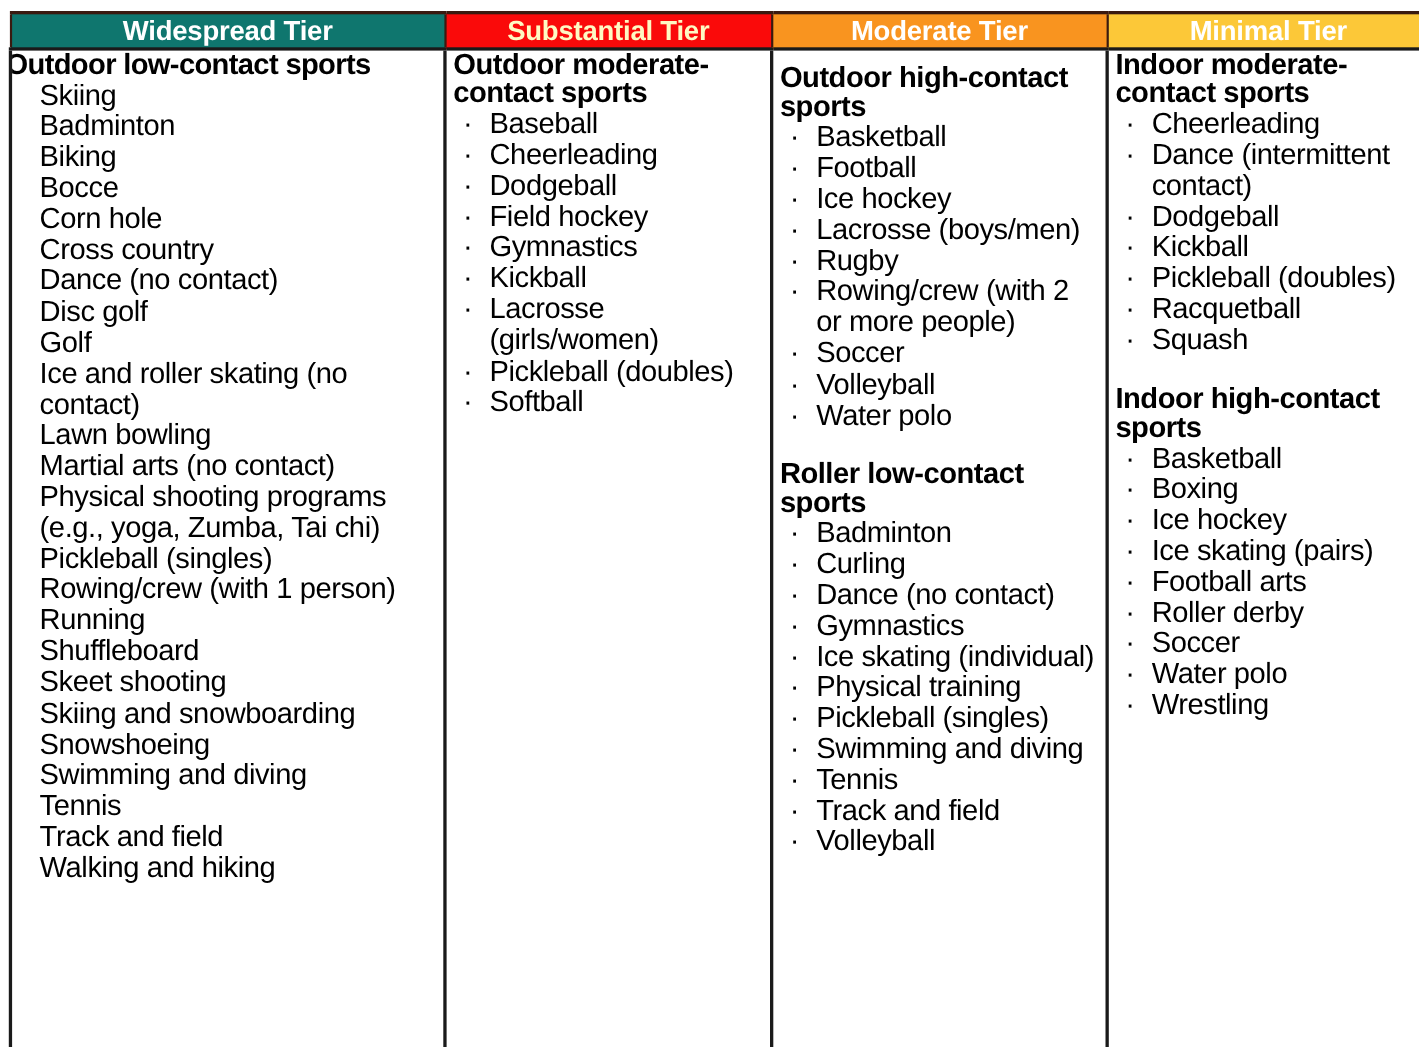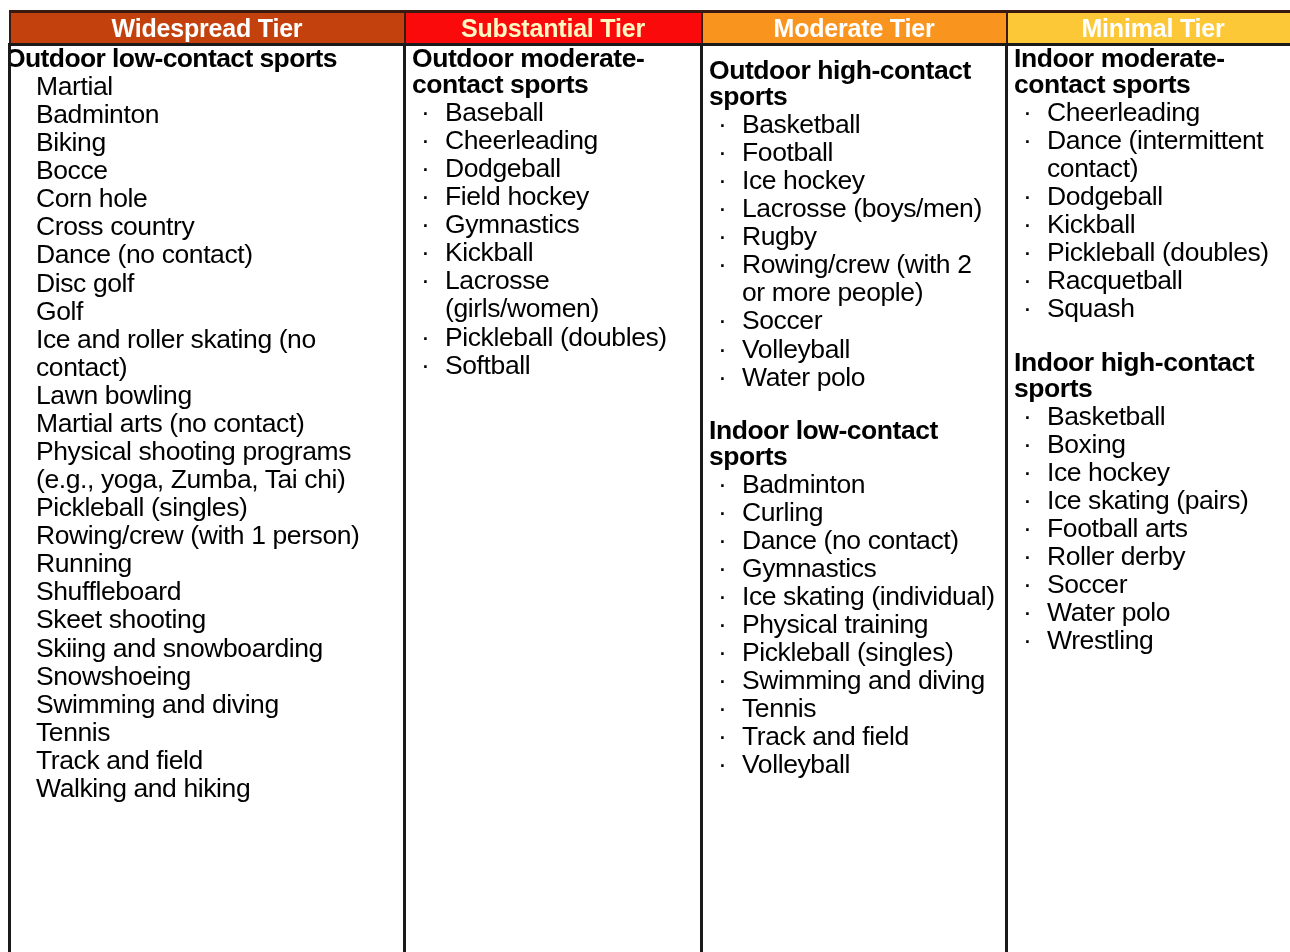--- a/index.html
+++ b/index.html
@@ -125,33 +125,33 @@
 <div class="table-wrap">
   <table class="tier-table">
     <colgroup>
       <col class="c1">
         <col class="c2">
         <col class="c3">
         <col class="c4">
     </colgroup>
     <thead>
       <tr id="header-row">
-          <th class="tier-head" style="background: #c2410c; color: rgb(255, 255, 255); text-align: center;">Widespread Tier</th>
+          <th class="tier-head" style="background: #0f766e; color: rgb(255, 255, 255); text-align: center;">Widespread Tier</th>
           <th class="tier-head" style="background: rgb(250, 10, 10); color: #fef9c3;">Substantial Tier</th>
           <th class="tier-head" style="background: rgb(249, 148, 31); color: rgb(255, 255, 255);">Moderate Tier</th>
           <th class="tier-head" style="background: rgb(252, 200, 56); color: rgb(255, 255, 255);">Minimal Tier</th>
         </tr>
     </thead>
     <tbody>
       <tr id="body-row">
           <td class="tier-cell col-1">
             <div class="cell-inner">
               <div class="section-title">Outdoor low-contact sports</div>
               <ul class="sport-list">
-                <li><span class="item-label">Martial</span></li>
+                <li><span class="item-label">Skiing</span></li>
                 <li><span class="item-label">Badminton</span></li>
                 <li><span class="item-label">Biking</span></li>
                 <li><span class="item-label">Bocce</span></li>
                 <li><span class="item-label">Corn hole</span></li>
                 <li><span class="item-label">Cross country</span></li>
                 <li><span class="item-label">Dance (no contact)</span></li>
                 <li><span class="item-label">Disc golf</span></li>
                 <li><span class="item-label">Golf</span></li>
                 <li><span class="item-label">Ice and roller skating (no contact)</span></li>
                 <li><span class="item-label">Lawn bowling</span></li>
@@ -195,21 +195,21 @@
                 <li><span class="bullet">·</span><span class="item-label">Football</span></li>
                 <li><span class="bullet">·</span><span class="item-label">Ice hockey</span></li>
                 <li><span class="bullet">·</span><span class="item-label">Lacrosse (boys/men)</span></li>
                 <li><span class="bullet">·</span><span class="item-label">Rugby</span></li>
                 <li><span class="bullet">·</span><span class="item-label">Rowing/crew (with 2 or more people)</span></li>
                 <li><span class="bullet">·</span><span class="item-label">Soccer</span></li>
                 <li><span class="bullet">·</span><span class="item-label">Volleyball</span></li>
                 <li><span class="bullet">·</span><span class="item-label">Water polo</span></li>
               </ul>
               <div class="section-gap"></div>
-              <div class="section-title">Indoor low-contact sports</div>
+              <div class="section-title">Roller low-contact sports</div>
               <ul class="sport-list">
                 <li><span class="bullet">·</span><span class="item-label">Badminton</span></li>
                 <li><span class="bullet">·</span><span class="item-label">Curling</span></li>
                 <li><span class="bullet">·</span><span class="item-label">Dance (no contact)</span></li>
                 <li><span class="bullet">·</span><span class="item-label">Gymnastics</span></li>
                 <li><span class="bullet">·</span><span class="item-label">Ice skating (individual)</span></li>
                 <li><span class="bullet">·</span><span class="item-label">Physical training</span></li>
                 <li><span class="bullet">·</span><span class="item-label">Pickleball (singles)</span></li>
                 <li><span class="bullet">·</span><span class="item-label">Swimming and diving</span></li>
                 <li><span class="bullet">·</span><span class="item-label">Tennis</span></li>

